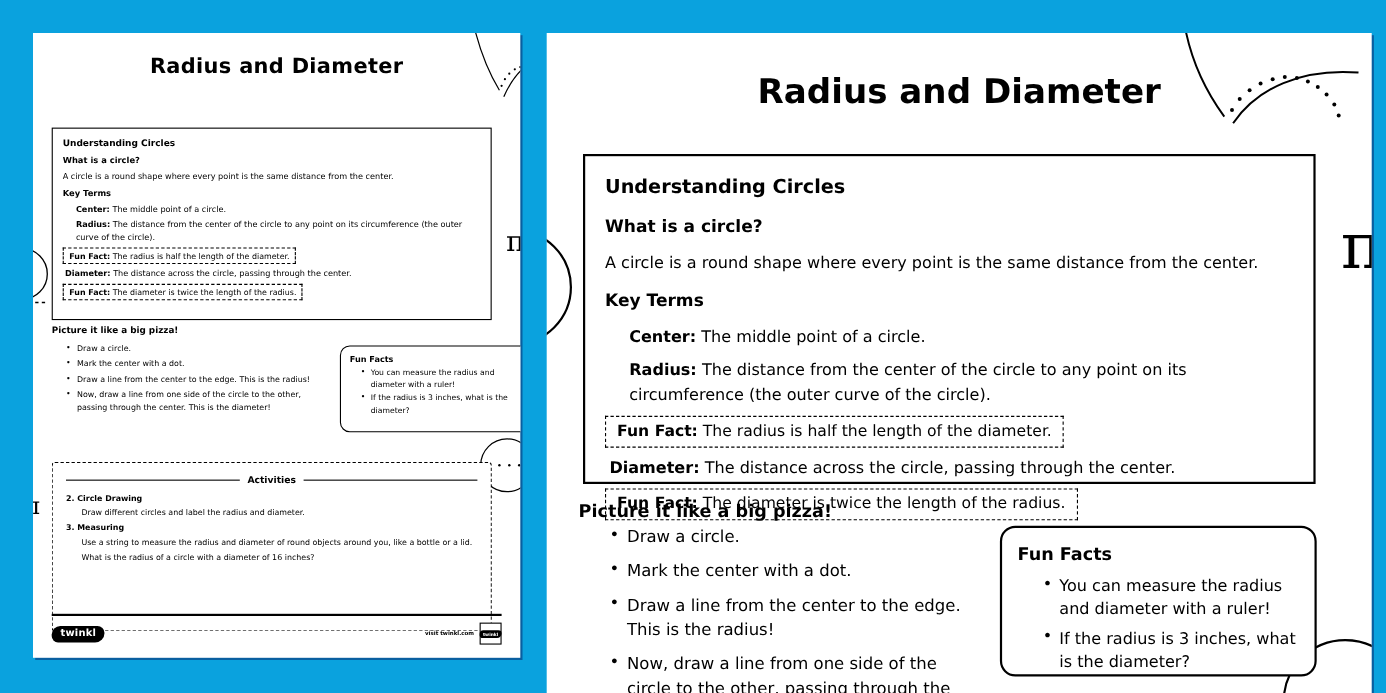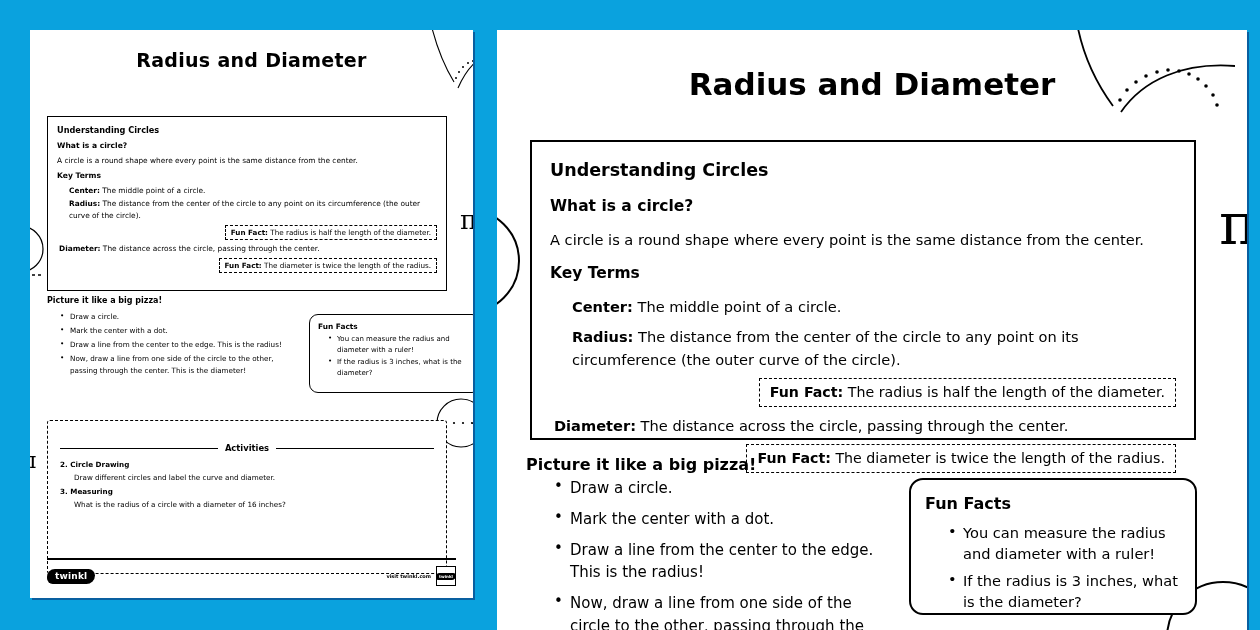--- a/index.html
+++ b/index.html
@@ -52,21 +52,21 @@
 
   .ff-wavy {
     display: inline-block;
     border: 1px dashed #000;
     padding: 1px 5px;
     font-size: 7.2px;
     background: #fff;
     position: relative;
   }
   .ff-wavy b { font-weight: bold; }
-  .ff-center { text-align: right; margin: 3px 0 3px 0; }
+  .ff-center { text-align: left; margin: 3px 0 3px 0; }
 
   #lp-pizza {
     position: absolute; left: 17px; top: 266px;
     font-weight: bold; font-size: 8px;
   }
   #lp-steps {
     position: absolute; left: 30px; top: 281px; width: 230px;
     font-size: 7.2px; line-height: 1.55;
     list-style: none;
   }
@@ -80,21 +80,21 @@
     font-size: 7px; line-height: 1.5;
   }
   #lp-funfacts .ff-title { font-weight: bold; font-size: 7.4px; margin-bottom: 2px; }
   #lp-funfacts ul { list-style: none; margin-left: 10px; }
   #lp-funfacts li { position: relative; padding-left: 9px; margin-bottom: 2px; }
   #lp-funfacts li:before { content: "•"; position: absolute; left: 0; top: -1px; }
 
   #lp-activities {
     position: absolute; left: 17px; top: 390px; width: 400px; height: 154px;
     border: 1.2px dashed #000; border-radius: 3px; background: #fff;
-    padding: 20px 12px;
+    padding: 8px 12px;
   }
   .act-head {
     position: relative; text-align: center;
     font-weight: bold; font-size: 8.4px;
     margin: 2px 0 6px 0;
   }
   .act-head span { background: #fff; padding: 0 7px; position: relative; z-index: 2; }
   .act-head:before {
     content: ""; position: absolute; left: 0; right: 0; top: 50%;
     border-top: 1.2px solid #000; z-index: 1;
@@ -276,24 +276,25 @@
         <li>If the radius is 3 inches, what is the diameter?</li>
       </ul>
     </div>
 
     <div id="lp-activities">
       <div class="act-head">
         <span>Activities</span>
       </div>
       <div class="act-item">
         <div class="num">2. Circle Drawing</div>
-        <div class="desc">Draw different circles and label the curve and diameter.</div>
+        <div class="desc">Draw different circles and label the radius and diameter.</div>
       </div>
       <div class="act-item">
         <div class="num">3. Measuring</div>
+        <div class="desc">Use a string to measure the radius and diameter of round objects around you, like a bottle or a lid.</div>
       </div>
       <div class="act-item">
         <div class="desc">What is the radius of a circle with a diameter of 16 inches?</div>
       </div>
     </div>
 
     <div id="lp-footer">
       <div class="twinkl-logo">twinkl</div>
       <div class="footer-right">
         <span class="visit-txt">visit twinkl.com</span>

